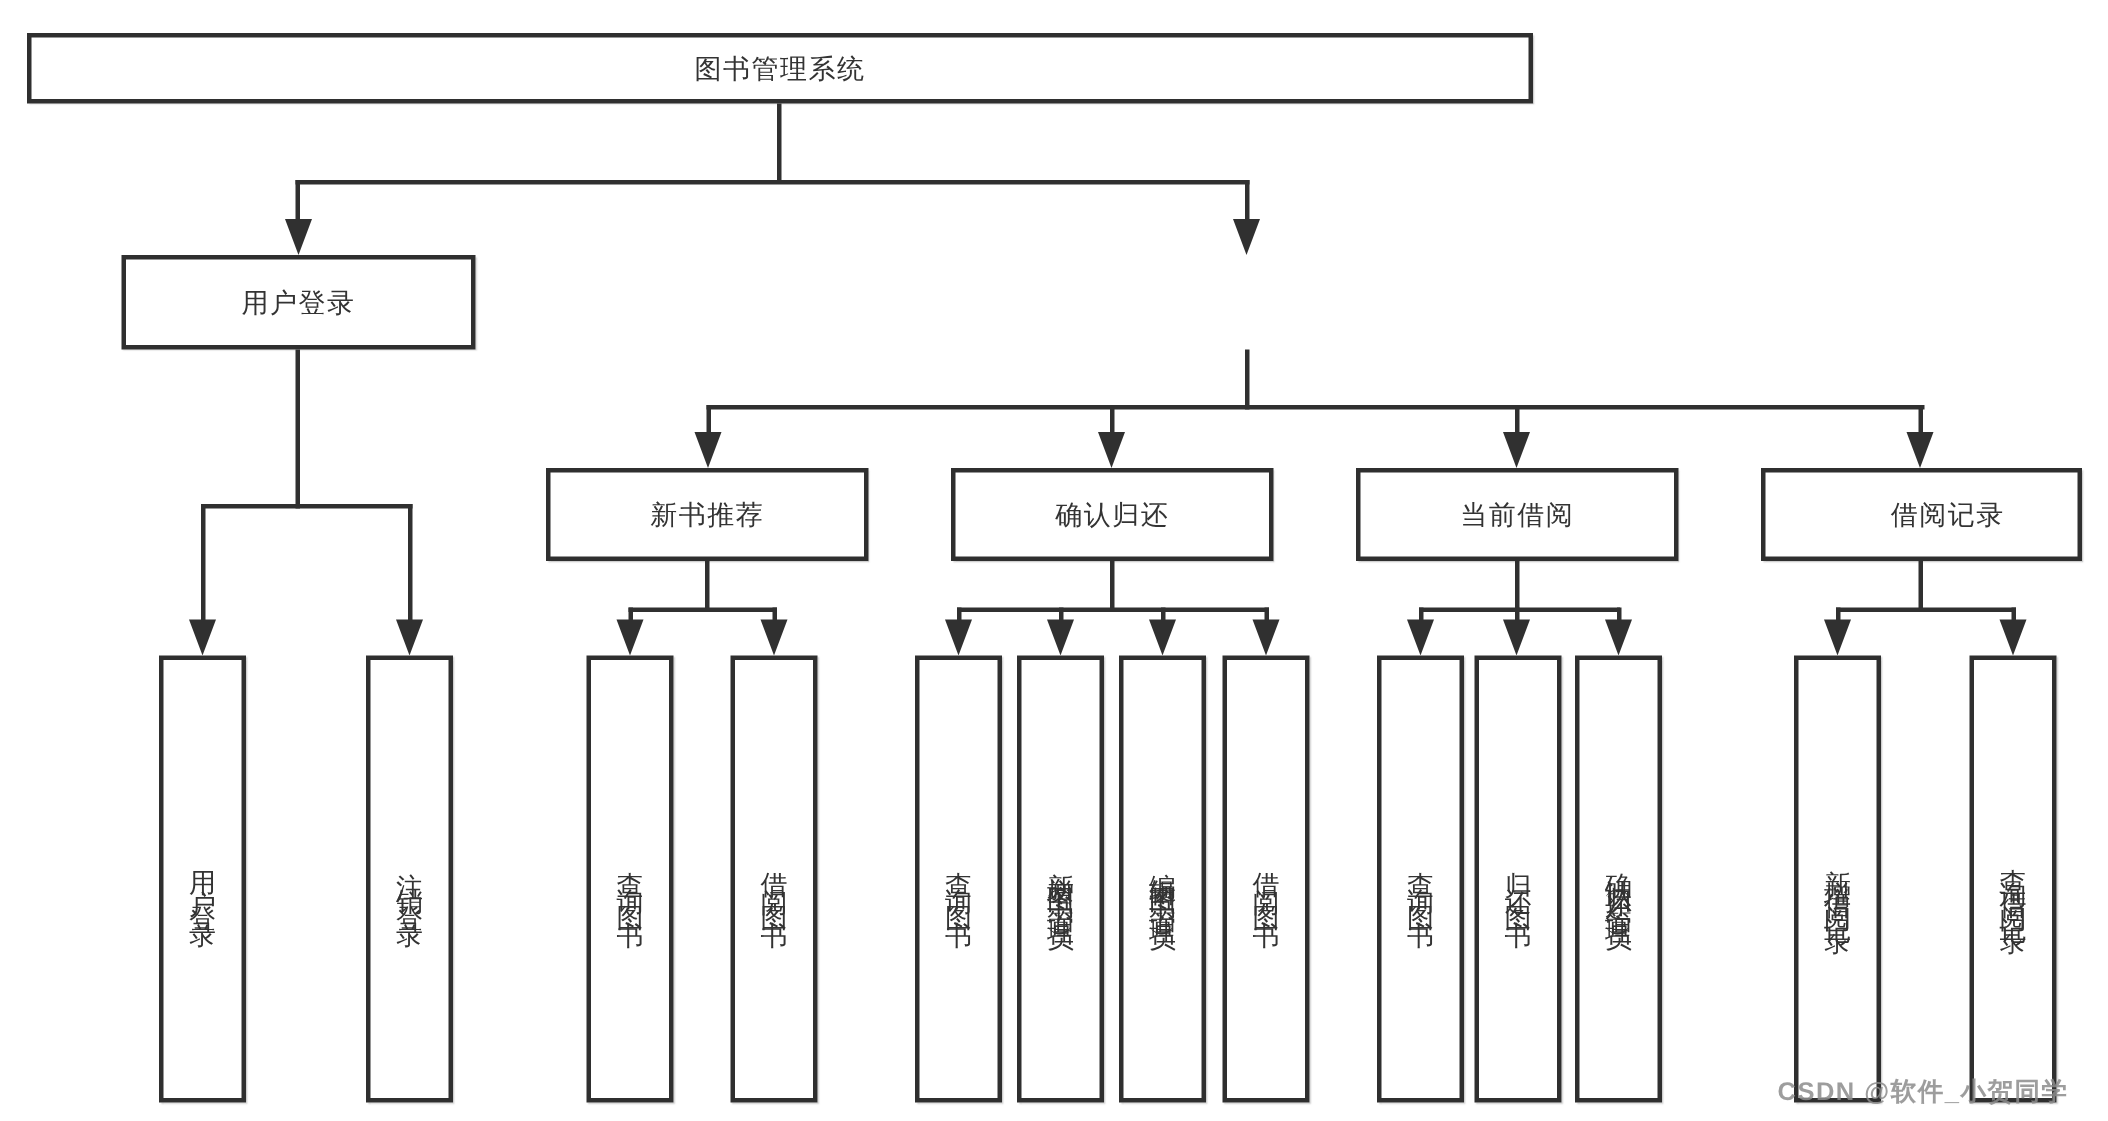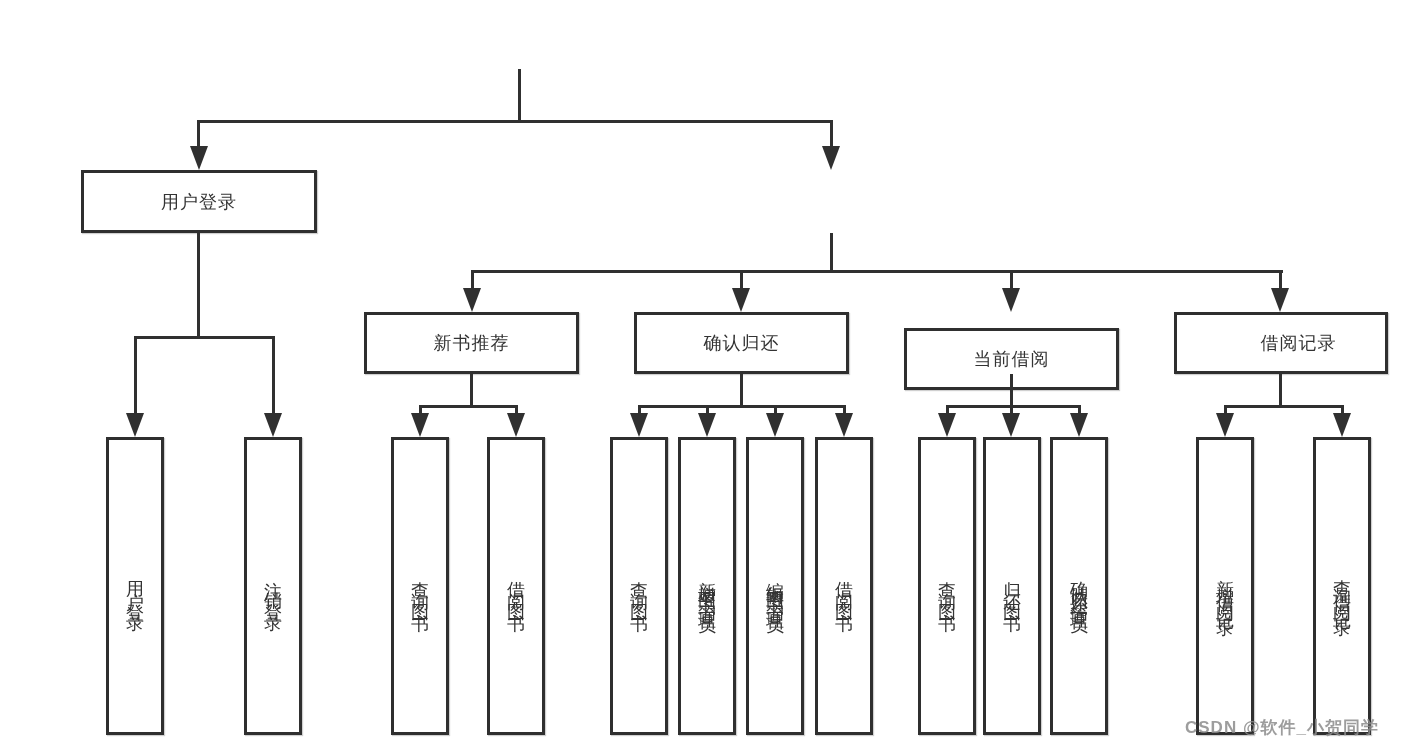--- a/index.html
+++ b/index.html
@@ -65,20 +65,21 @@
     white-space: nowrap;
     z-index: 10;
     font-weight: bold;
   }
 </style>
 </head>
 <body>
 
 <div class="canvas">
 
+  <div class="box" style="left:18px; top:22px; width:1004px; height:47px;">图书管理系统</div>
 
   <span class="vline" style="left:518px; top:69px; height:52px;"></span>
   <span class="hline" style="left:197px; top:120px; width:636px;"></span>
   <span class="vline" style="left:197px; top:120px; height:30px;"></span>
   <span class="arrow" style="left:190px; top:146px;"></span>
   <span class="vline" style="left:830px; top:120px; height:30px;"></span>
   <span class="arrow" style="left:822px; top:146px;"></span>
 
   <div class="box" style="left:81px; top:170px; width:236px; height:63px;">用户登录</div>
 
@@ -95,21 +96,21 @@
   <span class="arrow" style="left:463px; top:288px;"></span>
   <span class="vline" style="left:740px; top:270px; height:22px;"></span>
   <span class="arrow" style="left:732px; top:288px;"></span>
   <span class="vline" style="left:1010px; top:270px; height:22px;"></span>
   <span class="arrow" style="left:1002px; top:288px;"></span>
   <span class="vline" style="left:1279px; top:270px; height:22px;"></span>
   <span class="arrow" style="left:1271px; top:288px;"></span>
 
   <div class="box" style="left:364px; top:312px; width:215px; height:62px;">新书推荐</div>
   <div class="box" style="left:634px; top:312px; width:215px; height:62px;">确认归还</div>
-  <div class="box" style="left:904px; top:312px; width:215px; height:62px;margin-top:16px;">当前借阅</div>
+  <div class="box" style="left:904px; top:312px; width:215px; height:62px;">当前借阅</div>
   <div class="box" style="left:1174px; top:312px; width:214px; height:62px;padding-left:35px;">借阅记录</div>
 
   <span class="vline" style="left:470px; top:374px; height:34px;"></span>
   <span class="hline" style="left:419px; top:405px; width:99px;"></span>
   <span class="vline" style="left:419px; top:405px; height:12px;"></span>
   <span class="arrow" style="left:411px; top:413px;"></span>
   <span class="vline" style="left:515px; top:405px; height:12px;"></span>
   <span class="arrow" style="left:507px; top:413px;"></span>
 
   <span class="vline" style="left:740px; top:374px; height:34px;"></span>

